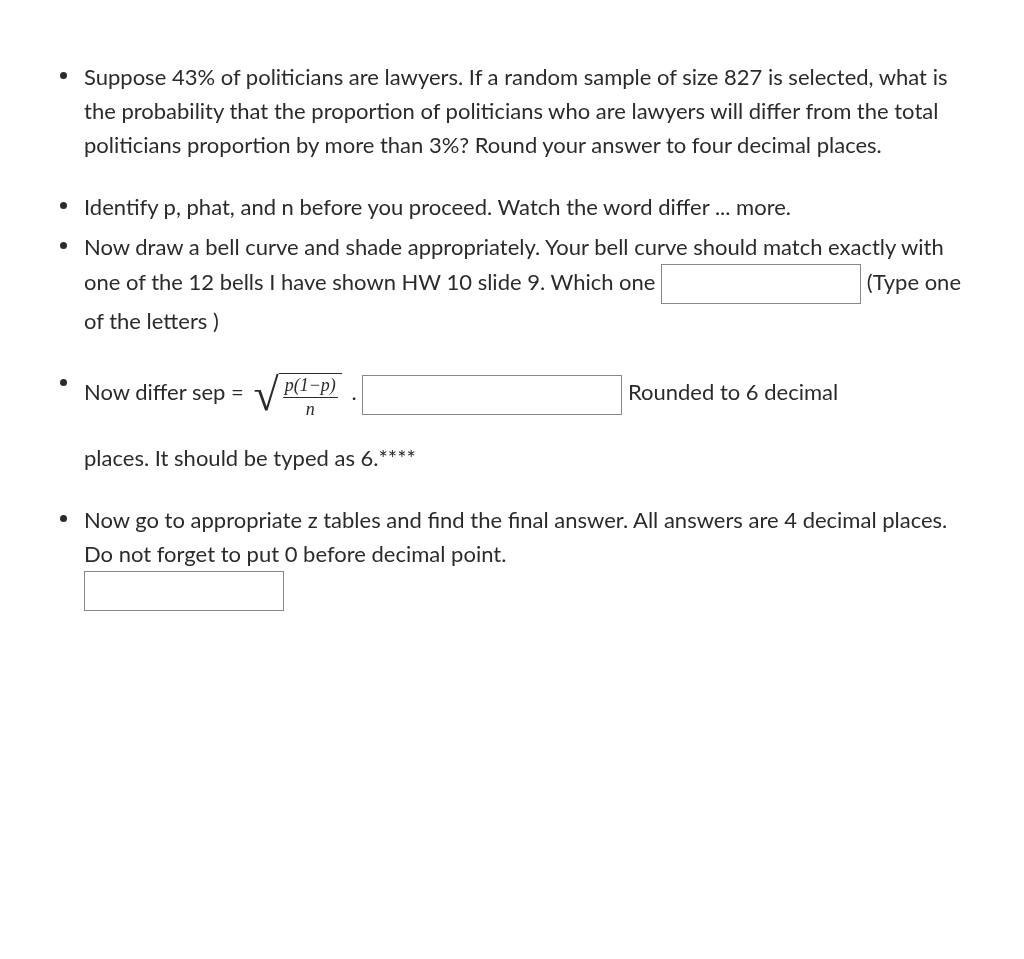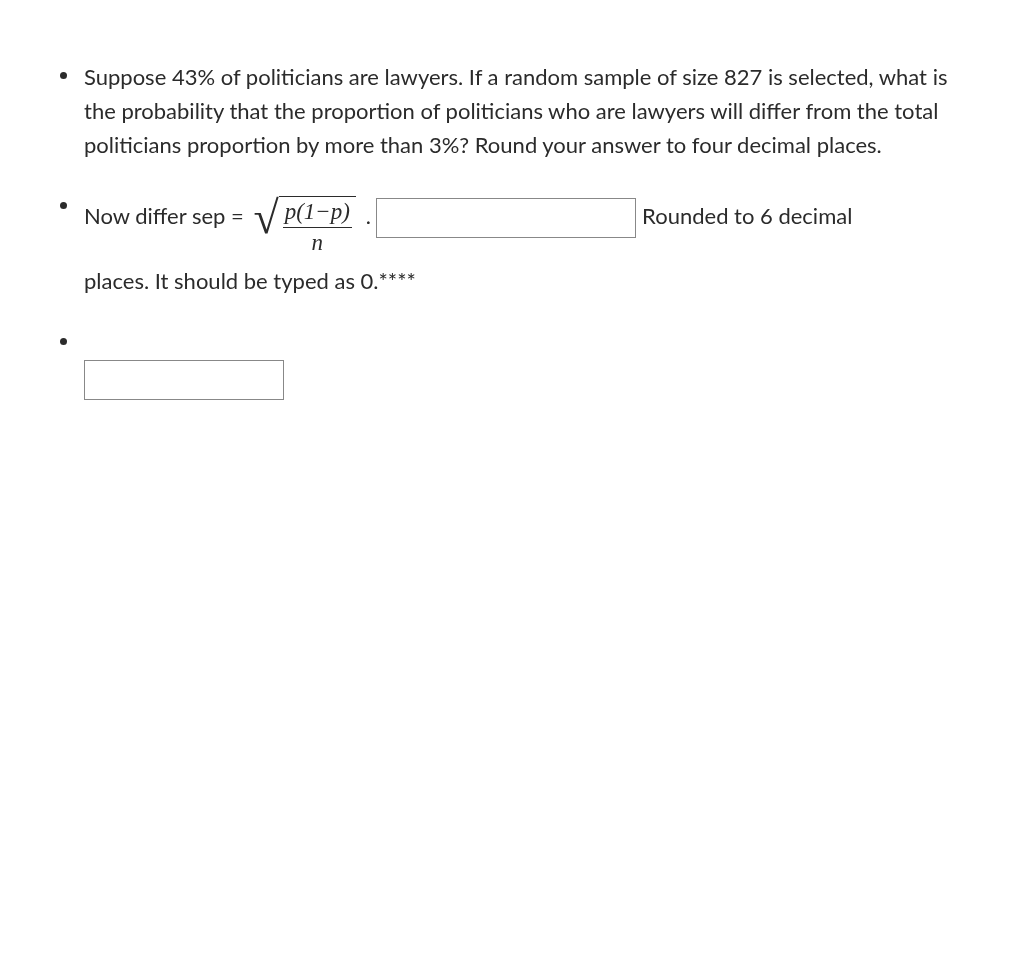--- a/index.html
+++ b/index.html
@@ -71,21 +71,21 @@
     font-family: "Cambria Math", "STIXGeneral", serif;
   }
   .radicand {
     border-top: 1.5px solid #2b2b2b;
     padding: 2px 4px 0 4px;
     display: inline-flex;
     flex-direction: column;
     align-items: center;
     font-style: italic;
     font-family: "Cambria Math", "STIXGeneral", serif;
-    font-size: 23px;
+    font-size: 18px;
     line-height: 1.1;
     margin-top: 6px;
     height: 46px;
   }
   .frac-top { padding: 0 2px; }
   .frac-bar {
     border-top: 1px solid #2b2b2b;
     width: 100%;
     align-self: stretch;
     margin: 2px 0;
@@ -100,44 +100,53 @@
 </head>
 <body>
 
 <div class="page">
   <ul class="main">
 
     <li>
       <span>Suppose 43% of politicians are lawyers. If a random sample of size 827 is selected, what is the probability that the proportion of politicians who are lawyers will differ from the total politicians proportion by more than 3%? Round your answer to four decimal places.</span>
     </li>
 
+    <li class="gap-above">
+      <span>Identify p, phat, and n before you proceed. Watch the word differ ... more.</span>
+    </li>
 
+    <li>
+      <span>Now draw a bell curve and shade appropriately. Your bell curve should match exactly with one of the 12 bells I have shown HW 10 slide 9. Which one </span>
+      <input type="text" class="answer narrow" style="">
+      <span> (Type one of the letters )</span>
+    </li>
 
     <li class="gap-above">
       <span class="inline-row">
         <span>Now differ sep = </span>
         <span class="formula">
           <span class="sqrt-wrap">
             <span class="radical-sign">√</span>
             <span class="radicand">
               <span class="frac-top">p(1−p)</span>
               <span class="frac-bar"></span>
               <span class="frac-bot">n</span>
             </span>
           </span>
         </span>
         <span>. </span>
         <input type="text" class="answer wider" style="">
         <span> Rounded to 6 decimal</span>
       </span>
       <div class="li-continue" style="padding-left:0;">
-        <span>places. It should be typed as 0.****</span>
+        <span>places. It should be typed as 6.****</span>
       </div>
     </li>
 
 
     <li class="gap-above">
+      <span>Now go to appropriate z tables and find the final answer. All answers are 4 decimal places. Do not forget to put 0 before decimal point.</span>
       <br>
       <input type="text" class="answer narrow" style="">
     </li>
 
   </ul>
 </div>
 
 </body></html>

